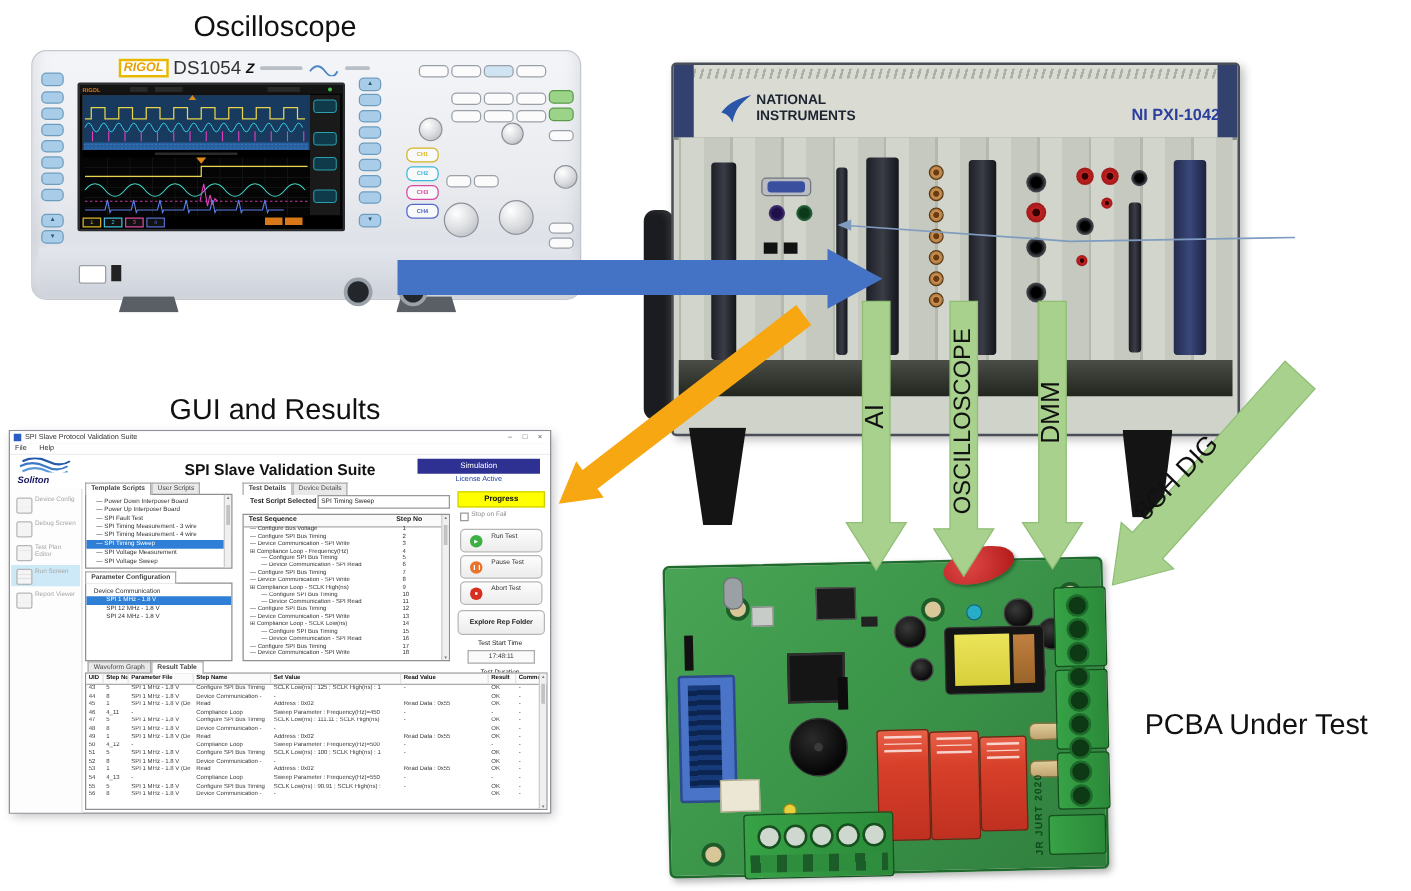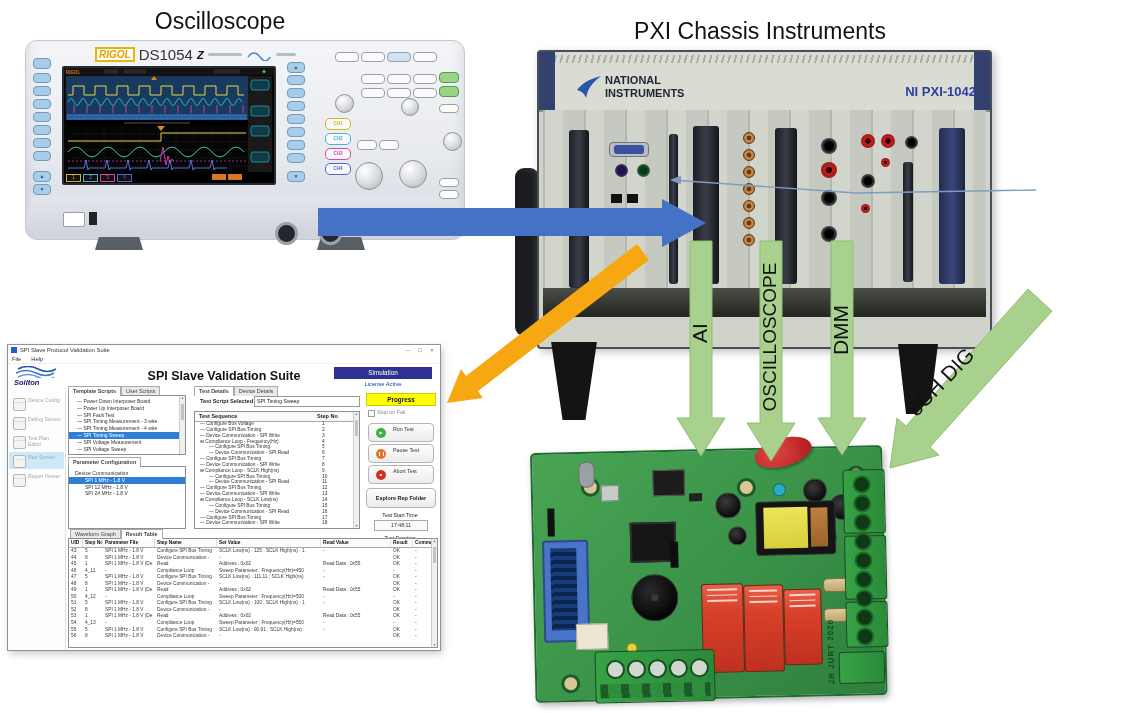--- a/index.html
+++ b/index.html
@@ -164,21 +164,22 @@
 
   .arrows{position:absolute;left:0;top:0;width:1129px;height:713px;pointer-events:none;z-index:50;}
   .arrows text{font-family:"Liberation Sans",sans-serif;fill:#111;}
 </style>
 </head>
 <body>
 
 <div class="page">
 
   <div class="big-label" style="left:120px;top:8px;width:200px;">Oscilloscope</div>
-  <div class="big-label" style="left:600px;top:18px;width:320px;">PXI Chassis Instruments</div>
+  <div class="big-label" style="left:110px;top:314px;width:220px;">GUI and Results</div>
+  <div class="big-label" style="left:905px;top:566px;width:200px;">PCBA Under Test</div>
 
   <div class="scope">
     <div class="scope-body"></div>
     <div class="scope-base"></div>
     <div class="scope-foot" style="left:70px;"></div>
     <div class="scope-foot" style="left:292px;"></div>
 
     <div class="brandrow">
       <span class="rigol-logo">RIGOL</span>
       <span class="ds-model">DS1054</span>

